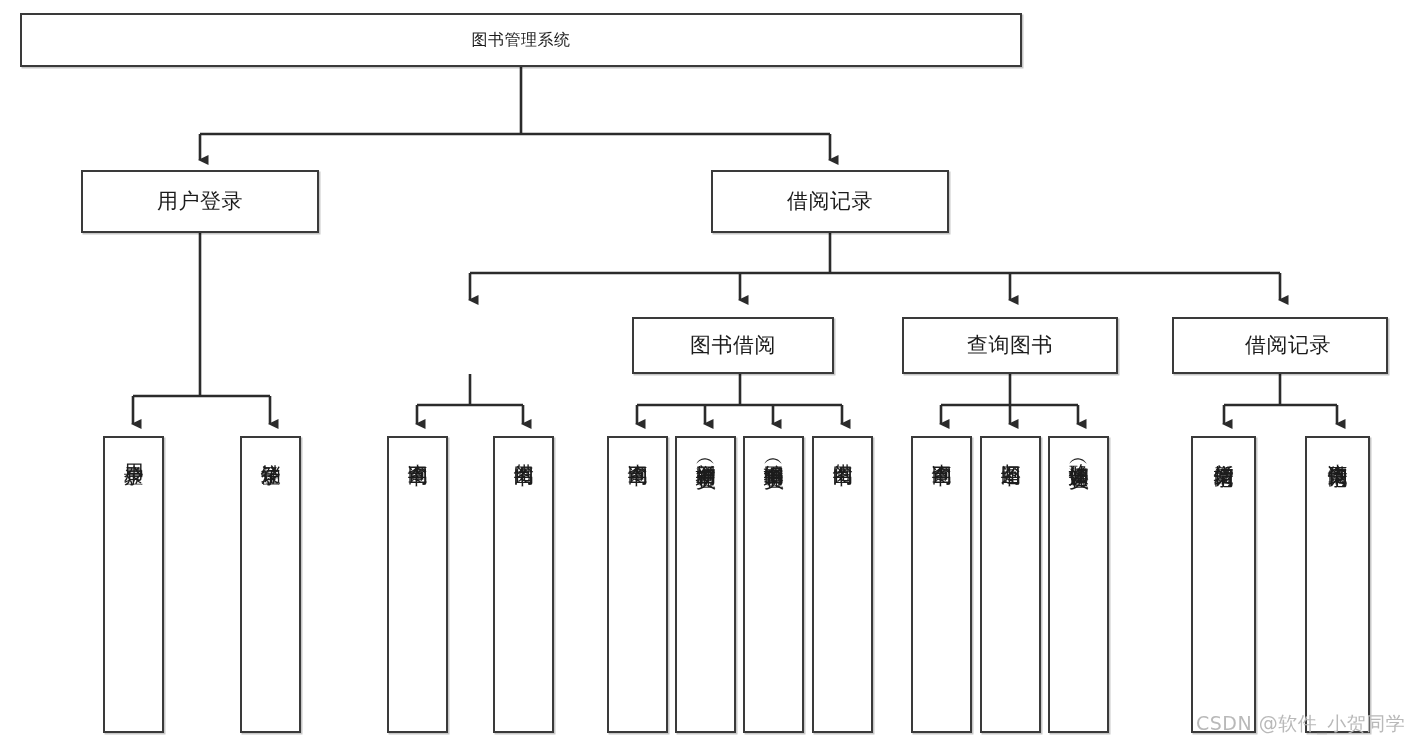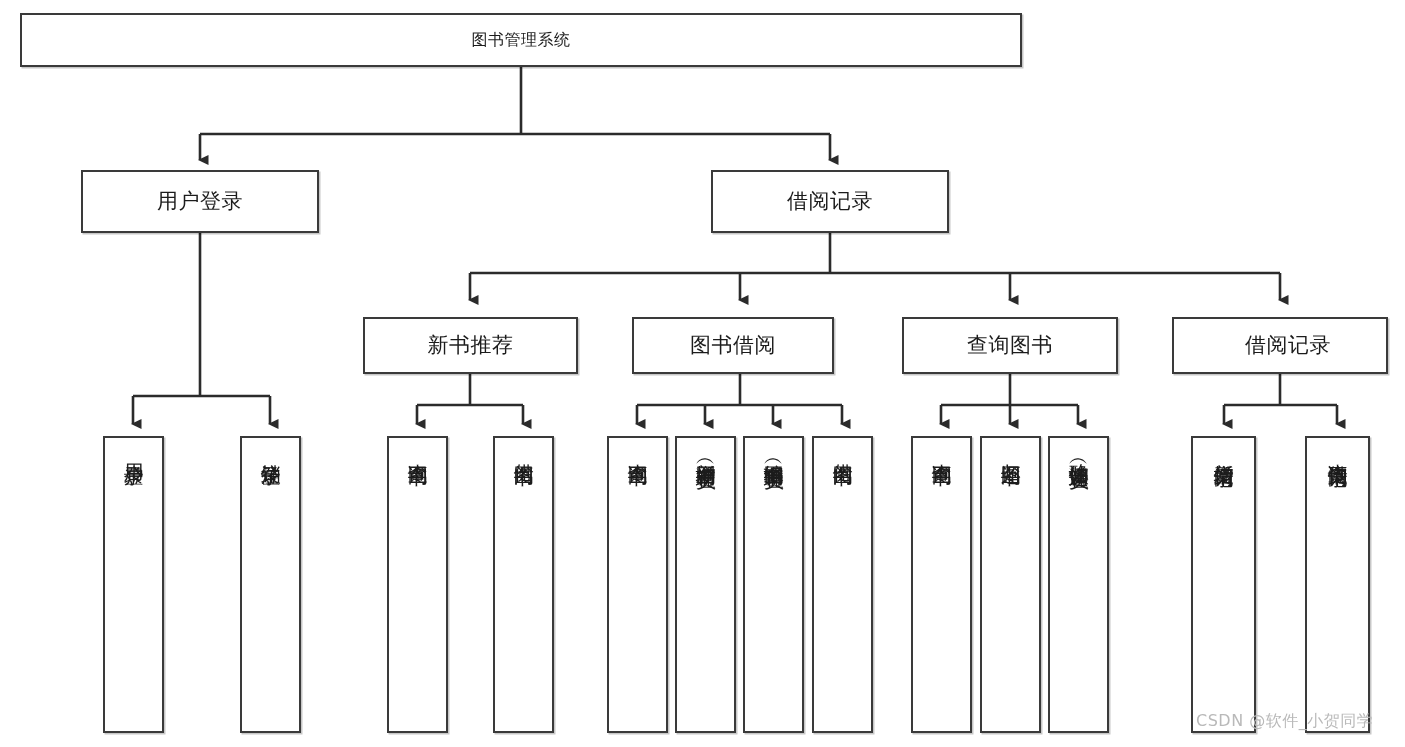--- a/index.html
+++ b/index.html
@@ -59,21 +59,21 @@
   }
   .node.vertical {
     align-items: flex-start;
     justify-content: center;
     padding-top: 10px;
   }
   .node.root .label { font-size: 16px; }
   .watermark {
     position: absolute;
     color: #b9b9b9;
-    font-size: 16px;
+    font-size: 19px;
     letter-spacing: 0.5px;
     white-space: nowrap;
     user-select: none;
   }
 </style>
 </head>
 <body>
 
 <div id="diagram-root">
 
@@ -131,23 +131,20 @@
     <span class="label">图书管理系统</span>
   </div>
 
   <div class="node" style="left:81px; top:170px; width:238px; height:63px;">
     <span class="label">用户登录</span>
   </div>
   <div class="node" style="left:711px; top:170px; width:238px; height:63px;">
     <span class="label">借阅记录</span>
   </div>
 
-  <div class="node" style="left:363px; top:317px; width:215px; height:57px;">
-    <span class="label">新书推荐</span>
-  </div>
   <div class="node" style="left:632px; top:317px; width:202px; height:57px;">
     <span class="label">图书借阅</span>
   </div>
   <div class="node" style="left:902px; top:317px; width:216px; height:57px;">
     <span class="label">查询图书</span>
   </div>
   <div class="node" style="left:1172px; top:317px; width:216px; height:57px;padding-left:16px;">
     <span class="label">借阅记录</span>
   </div>
 

